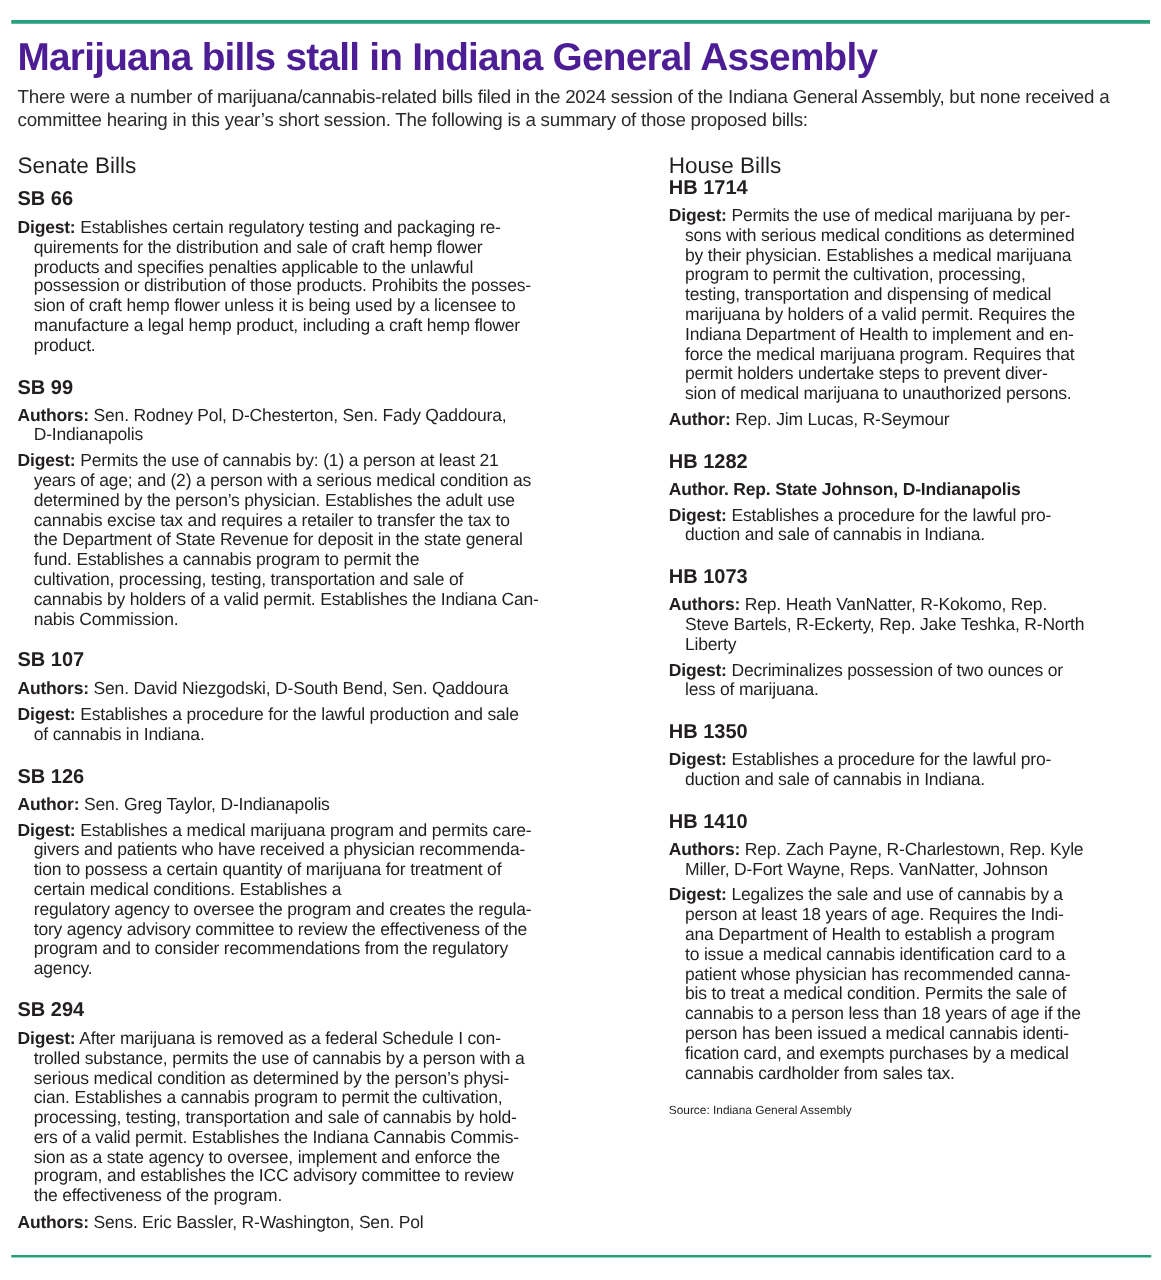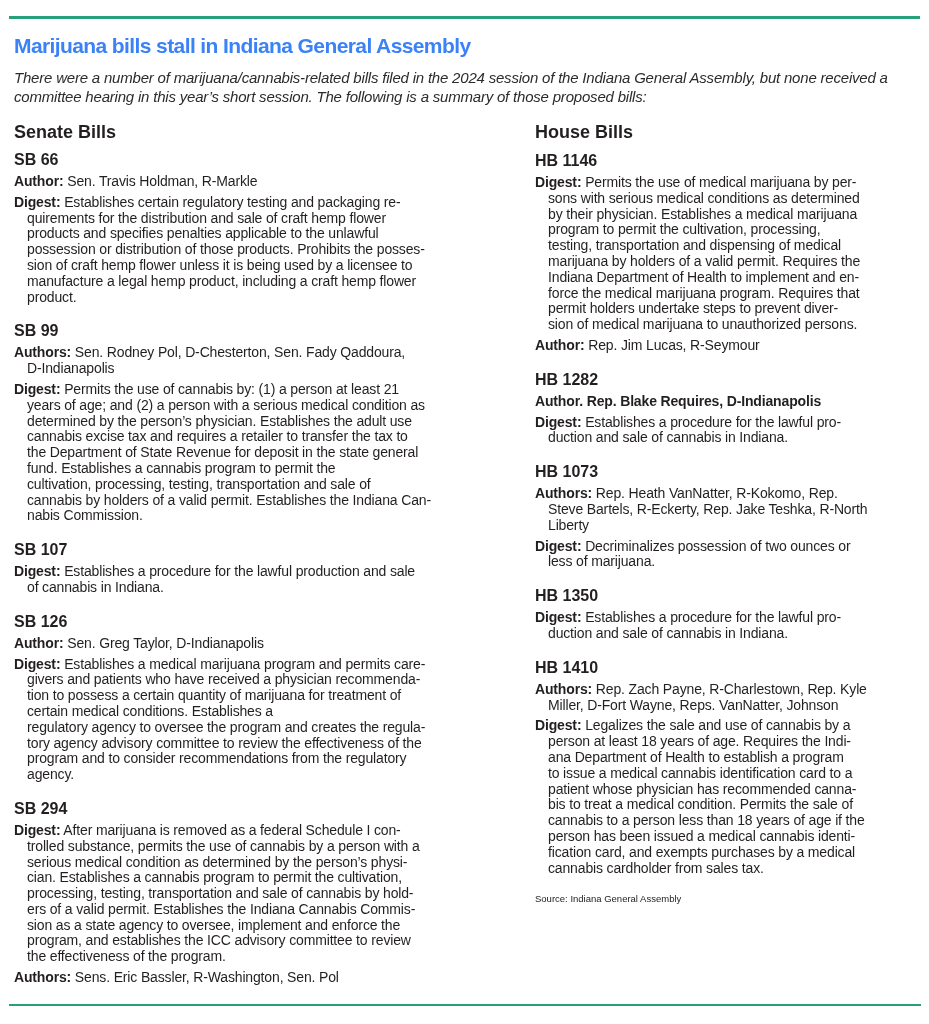--- a/index.html
+++ b/index.html
@@ -16,31 +16,31 @@
     padding: 16px 14px 0 14px;
     overflow: hidden;
   }
   .rule { height: 3px; background: #28a07c; }
   .rule-top { margin: 0 -5px; }
   .rule-bottom {
     position: absolute; left: 9px; right: 8px; bottom: 18px;
     height: 2px; background: #28a07c;
   }
   h1.title {
-    font-size: 21px; line-height: 31px; font-weight: 700;
-    letter-spacing: -0.6px; margin: 11px 0 7px 0; color: #3b82f6;
+    font-size: 31px; line-height: 31px; font-weight: 700;
+    letter-spacing: -0.6px; margin: 11px 0 7px 0; color: #4c1d95;
   }
   p.subtitle {
-    font-style: italic; font-size: 15px; line-height: 19px;
+    font-size: 15px; line-height: 19px;
     margin: 0 0 16px 0; color: #2b2b2b; letter-spacing: -0.2px;
     max-width: 900px;
   }
   .columns { display: grid; grid-template-columns: 499px 1fr; column-gap: 22px; }
-  h2.col-heading { font-size: 18px; line-height: 20px; font-weight: 700; margin: 0 0 9px 0; }
-  h2.col-heading.house { margin-bottom: 10px; }
+  h2.col-heading { font-size: 18px; line-height: 20px; font-weight: 400; margin: 0 0 9px 0; }
+  h2.col-heading.house { margin-bottom: 0; }
   .bill { margin-bottom: 17px; }
   .bill h3.number { font-size: 16px; line-height: 18px; font-weight: 700; margin: 0 0 5px 0; }
   .bill p.line {
     margin: 0 0 5px 0; font-size: 14px; line-height: 15.8px;
     letter-spacing: -0.15px;
     white-space: pre-line;
     padding-left: 13px; text-indent: -13px;
   }
   .bill p.line b { font-weight: 700; }
   .bill p.line.bold-author span { font-weight: 700; }
@@ -58,21 +58,20 @@
   <h1 class="title">Marijuana bills stall in Indiana General Assembly</h1>
   <p class="subtitle">There were a number of marijuana/cannabis-related bills filed in the 2024 session of the Indiana General Assembly, but none received a committee hearing in this year’s short session. The following is a summary of those proposed bills:</p>
 
   <div class="columns">
 
     <div class="col">
       <h2 class="col-heading">Senate Bills</h2>
 
       <section class="bill">
         <h3 class="number">SB 66</h3>
-        <p class="line"><b>Author:</b><span> Sen. Travis Holdman, R-Markle</span></p>
         <p class="line"><b>Digest:</b><span> Establishes certain regulatory testing and packaging re-
 quirements for the distribution and sale of craft hemp flower
 products and specifies penalties applicable to the unlawful
 possession or distribution of those products. Prohibits the posses-
 sion of craft hemp flower unless it is being used by a licensee to
 manufacture a legal hemp product, including a craft hemp flower
 product.</span></p>
       </section>
 
       <section class="bill">
@@ -85,20 +84,21 @@
 cannabis excise tax and requires a retailer to transfer the tax to
 the Department of State Revenue for deposit in the state general
 fund. Establishes a cannabis program to permit the
 cultivation, processing, testing, transportation and sale of
 cannabis by holders of a valid permit. Establishes the Indiana Can-
 nabis Commission.</span></p>
       </section>
 
       <section class="bill">
         <h3 class="number">SB 107</h3>
+        <p class="line"><b>Authors:</b><span> Sen. David Niezgodski, D-South Bend, Sen. Qaddoura</span></p>
         <p class="line"><b>Digest:</b><span> Establishes a procedure for the lawful production and sale
 of cannabis in Indiana.</span></p>
       </section>
 
       <section class="bill">
         <h3 class="number">SB 126</h3>
         <p class="line"><b>Author:</b><span> Sen. Greg Taylor, D-Indianapolis</span></p>
         <p class="line"><b>Digest:</b><span> Establishes a medical marijuana program and permits care-
 givers and patients who have received a physician recommenda-
 tion to possess a certain quantity of marijuana for treatment of
@@ -121,37 +121,37 @@
 program, and establishes the ICC advisory committee to review
 the effectiveness of the program.</span></p>
         <p class="line"><b>Authors:</b><span> Sens. Eric Bassler, R-Washington, Sen. Pol</span></p>
       </section>
     </div>
 
     <div class="col">
       <h2 class="col-heading house">House Bills</h2>
 
       <section class="bill">
-        <h3 class="number">HB 1146</h3>
+        <h3 class="number">HB 1714</h3>
         <p class="line"><b>Digest:</b><span> Permits the use of medical marijuana by per-
 sons with serious medical conditions as determined
 by their physician. Establishes a medical marijuana
 program to permit the cultivation, processing,
 testing, transportation and dispensing of medical
 marijuana by holders of a valid permit. Requires the
 Indiana Department of Health to implement and en-
 force the medical marijuana program. Requires that
 permit holders undertake steps to prevent diver-
 sion of medical marijuana to unauthorized persons.</span></p>
         <p class="line"><b>Author:</b><span> Rep. Jim Lucas, R-Seymour</span></p>
       </section>
 
       <section class="bill">
         <h3 class="number">HB 1282</h3>
-        <p class="line bold-author"><b>Author.</b><span> Rep. Blake Requires, D-Indianapolis</span></p>
+        <p class="line bold-author"><b>Author.</b><span> Rep. State Johnson, D-Indianapolis</span></p>
         <p class="line"><b>Digest:</b><span> Establishes a procedure for the lawful pro-
 duction and sale of cannabis in Indiana.</span></p>
       </section>
 
       <section class="bill">
         <h3 class="number">HB 1073</h3>
         <p class="line"><b>Authors:</b><span> Rep. Heath VanNatter, R-Kokomo, Rep.
 Steve Bartels, R-Eckerty, Rep. Jake Teshka, R-North
 Liberty</span></p>
         <p class="line"><b>Digest:</b><span> Decriminalizes possession of two ounces or

